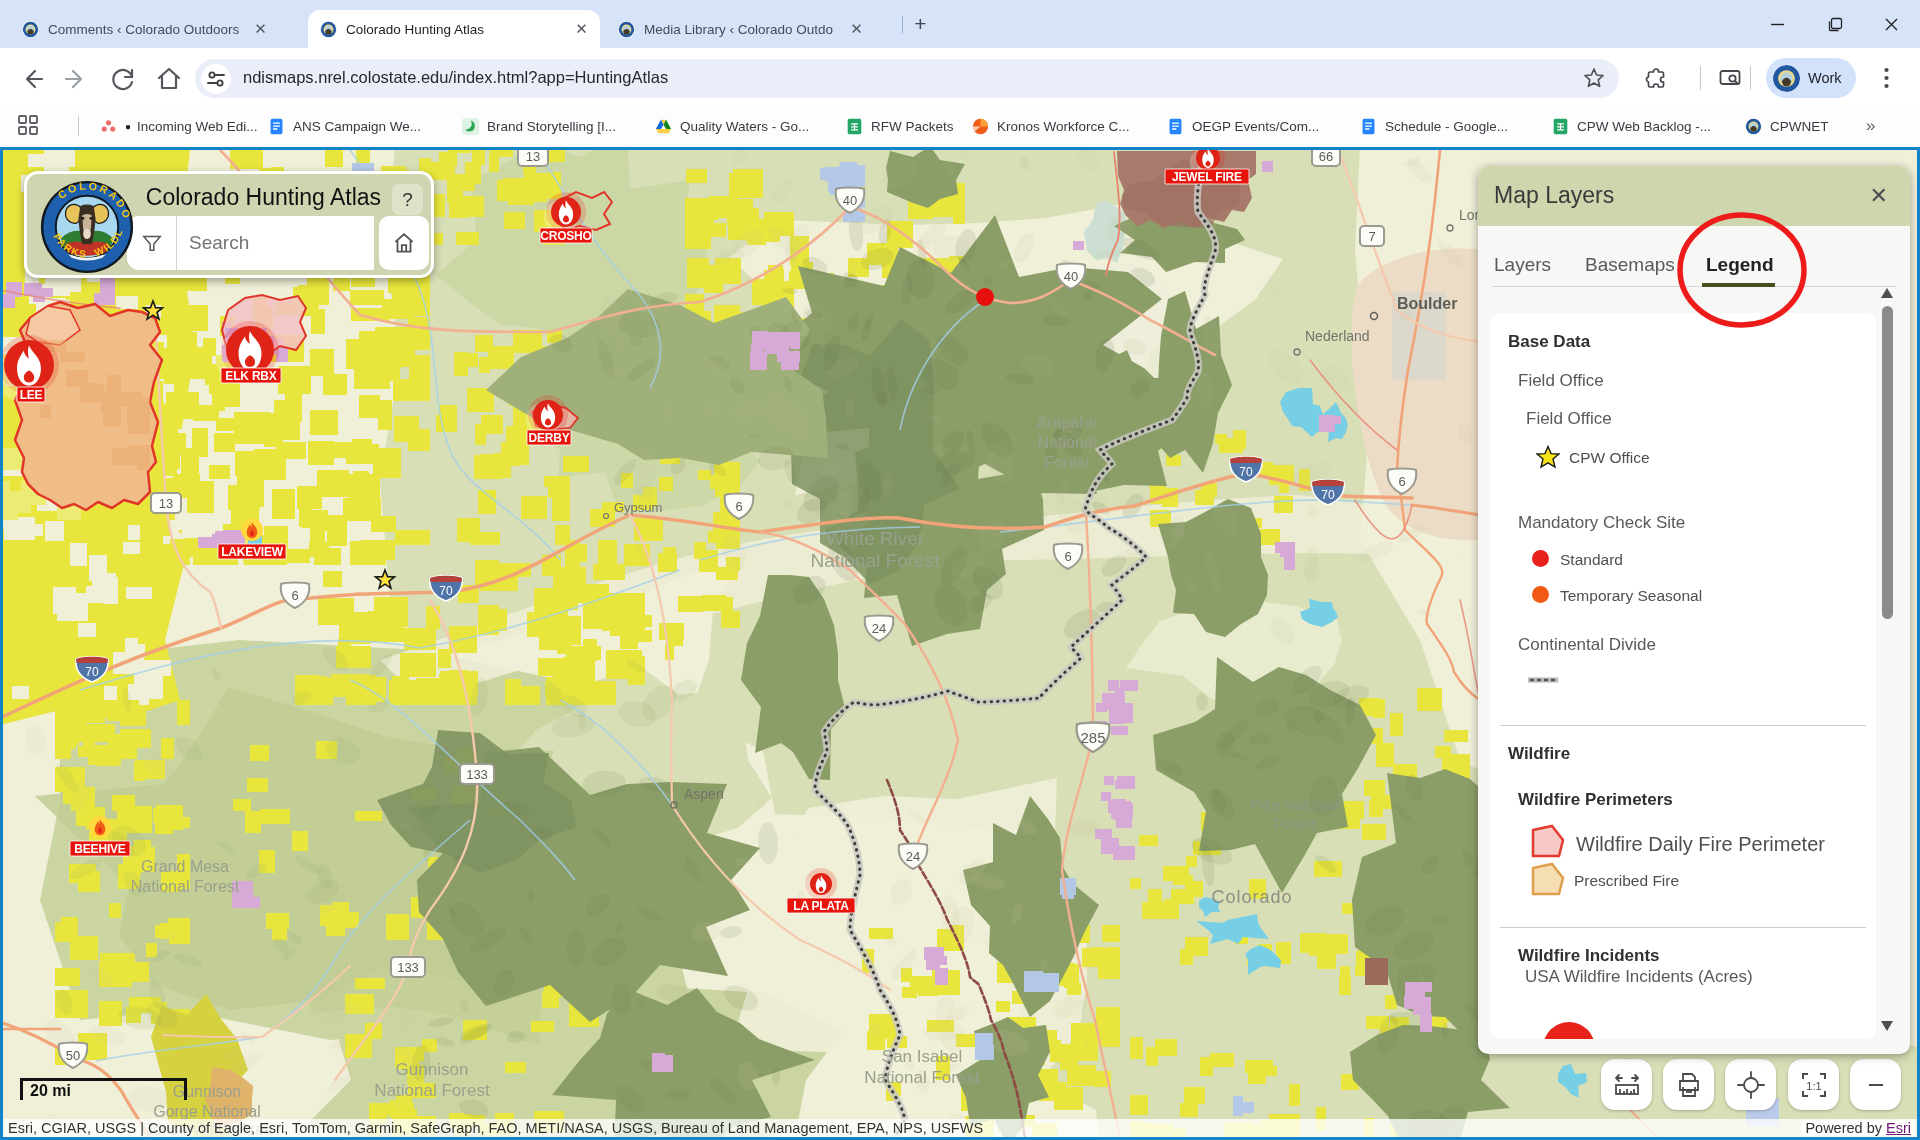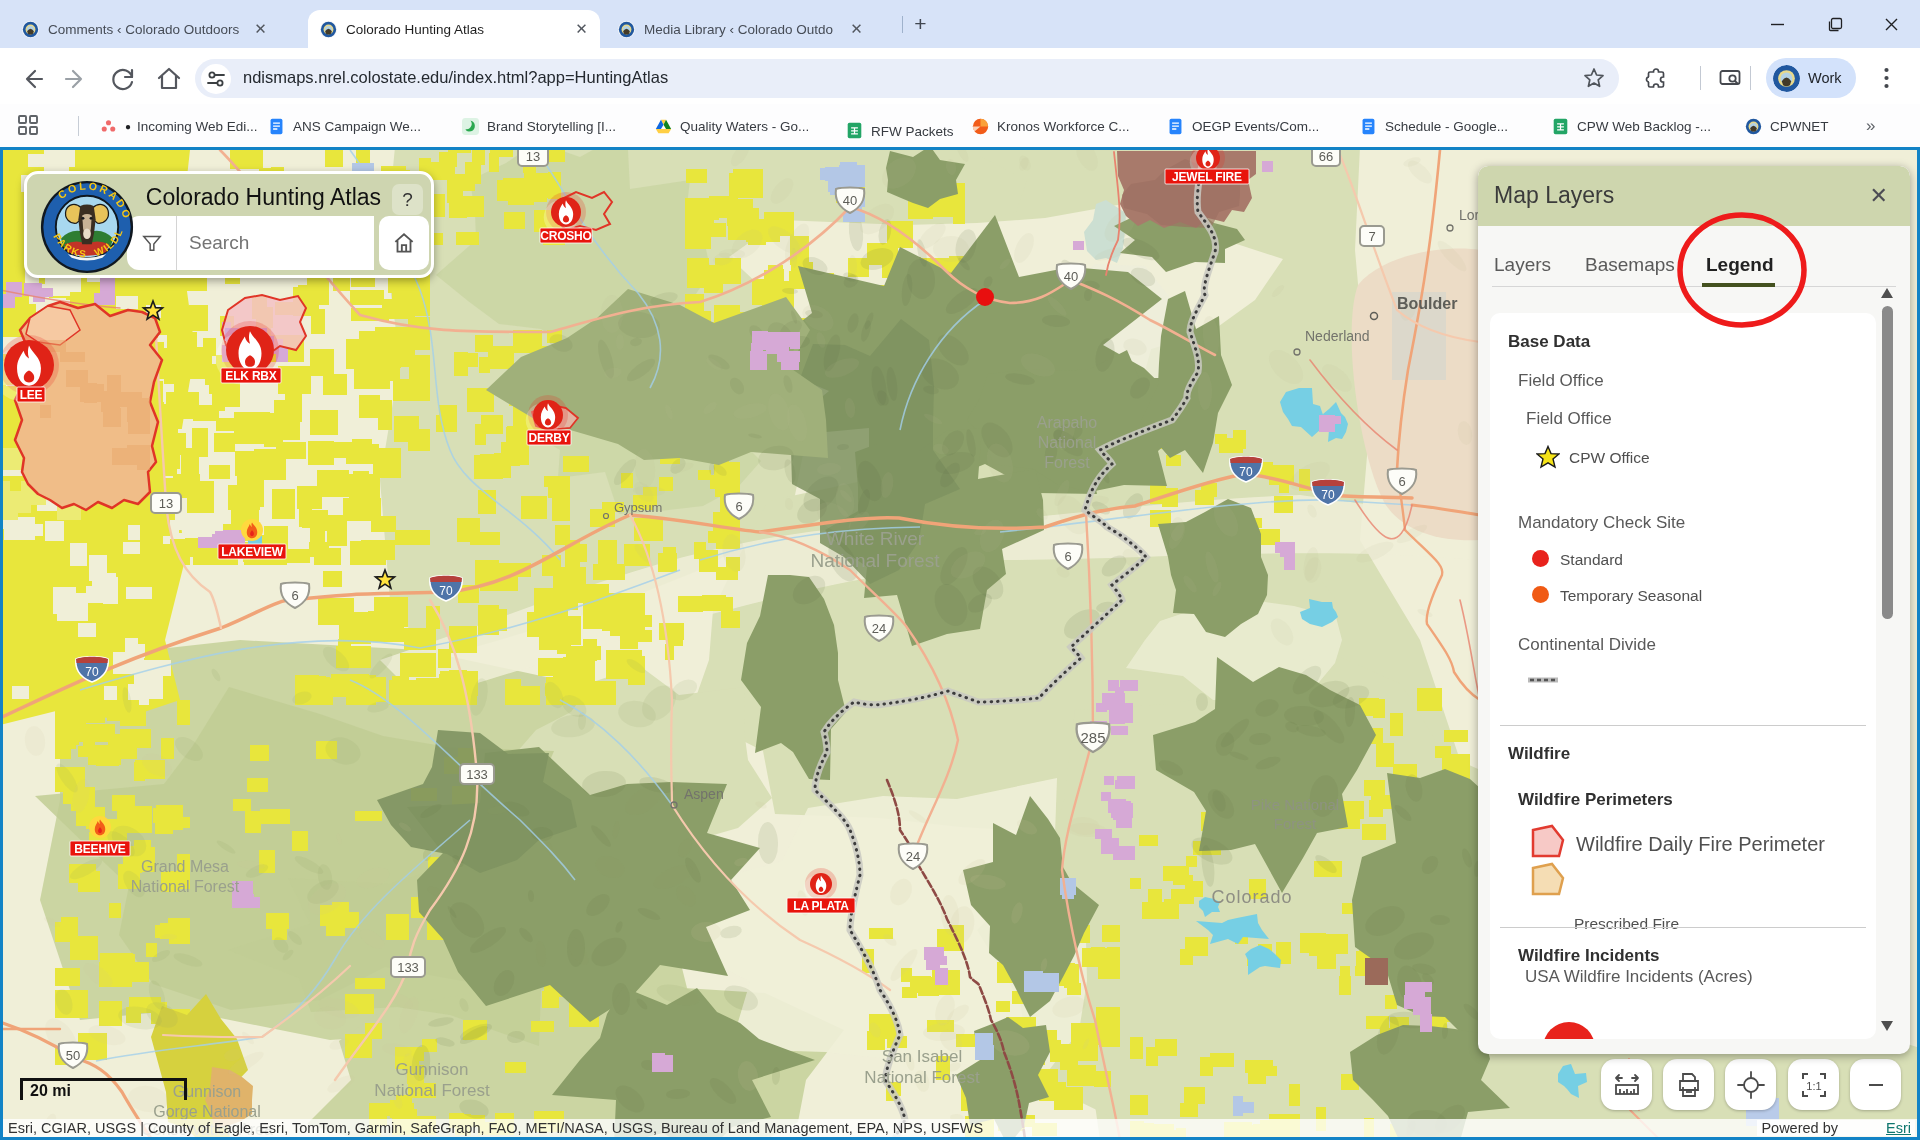--- a/index.html
+++ b/index.html
@@ -28,21 +28,21 @@
 #profile .av { width:27px; height:27px; border-radius:50%; margin-right:8px; }
 .bm { position:absolute; top:113px; height:26px; display:flex; align-items:center; font-size:13.5px; color:#373b41; white-space:nowrap; }
 .bm .ic { width:17px; height:17px; margin-right:8px; flex:none; }
 
 
 #maparea { position:absolute; left:0; top:147px; width:1920px; height:993px; overflow:hidden; }
 #mapborder { position:absolute; left:0; top:147px; width:1920px; height:993px; border:3px solid #1283c6; pointer-events:none; z-index:60; }
 #attrib { position:absolute; left:0; top:1119px; width:1920px; height:18px; background:rgba(255,255,255,0.78); z-index:30; font-size:14.5px; color:#323232; }
 #attrib span { position:absolute; left:8px; top:1px; }
 #poweredby { position:absolute; right:5px; top:1px; background:rgba(255,255,255,0.85); padding:0 4px; }
-#poweredby a { color:#0f766e; text-decoration:underline;margin-left:44px; }
+#poweredby a { color:#701a75; text-decoration:underline; }
 #scalebar { position:absolute; left:20px; top:1078px; width:167px; height:22px; z-index:25; }
 #scalebar .line { position:absolute; left:0; top:0; width:167px; height:22px; border-left:3px solid #111; border-right:3px solid #111; border-top:3px solid #111; }
 #scalebar .txt { position:absolute; left:10px; top:4px; font-size:16px; font-weight:bold; color:#111; }
 
 
 #atlascard { position:absolute; left:24px; top:171px; width:410px; height:107px; background:#ced5b0; border:3px solid #fff; border-radius:14px; box-shadow:0 3px 8px rgba(0,0,0,0.35); z-index:40; }
 #atlastitle { position:absolute; left:99px; top:10px; width:275px; text-align:center; font-size:23px; color:#111; white-space:nowrap; }
 #helpbtn { position:absolute; right:8px; top:10px; width:31px; height:31px; background:#dde2c8; border-radius:7px; font-size:19px; color:#333; text-align:center; line-height:31px; }
 #searchwrap { position:absolute; left:100px; top:42px; width:247px; height:54px; background:#fff; border-radius:12px 0 0 12px; display:flex; }
 #funnel { width:50px; height:54px; flex:none; border-right:1px solid #d4d4d4; display:flex; align-items:center; justify-content:center; color:#555; }
@@ -1902,21 +1902,21 @@
     <div class="lgsep" style="top:412px;"></div>
     <div class="lg b" style="left:18px; top:431px;">Wildfire</div>
     <div class="lg b" style="left:28px; top:477px;">Wildfire Perimeters</div>
     <svg style="position:absolute; left:41px; top:511px;" width="34" height="34" viewBox="0 0 34 34">
           <path d="M2,6 L21,2 L32,16 L28,32 L2,32 Z" fill="#f7c9c6" stroke="#e23b30" stroke-width="2.5"></path>
         </svg>
     <div class="lg" style="left:86px; top:520px; font-size:20px; color:#4f4f4f;">Wildfire Daily Fire Perimeter</div>
     <svg style="position:absolute; left:41px; top:549px;" width="34" height="34" viewBox="0 0 34 34">
           <path d="M2,6 L21,2 L32,16 L28,32 L2,32 Z" fill="#f5ddb4" stroke="#dfa04e" stroke-width="2.5"></path>
         </svg>
-    <div class="lg" style="left:84px; top:559px; font-size:15.5px; color:#4f4f4f;margin-top:43px;">Prescribed Fire</div>
+    <div class="lg" style="left:84px; top:559px; font-size:15.5px; color:#4f4f4f;">Prescribed Fire</div>
     <div class="lgsep" style="top:614px;"></div>
     <div class="lg b" style="left:28px; top:633px;">Wildfire Incidents</div>
     <div class="lg" style="left:35px; top:654px;">USA Wildfire Incidents (Acres)</div>
     <div style="position:absolute; left:48px; top:709px; width:62px; height:17px; overflow:hidden;">
           <div style="width:52px; height:52px; margin-left:5px; border-radius:50%; background:#e8231c;"></div>
         </div>
   </div>
   <div id="pthumb"></div>
   <div class="parrow" style="top:122px; border-left:6px solid transparent; border-right:6px solid transparent; border-bottom:10px solid #4f4f4f;"></div>
   <div class="parrow" style="top:855px; border-left:6px solid transparent; border-right:6px solid transparent; border-top:10px solid #4f4f4f;"></div>
@@ -2075,21 +2075,21 @@
 <div class="bm" style="left:462px;"><svg class="ic" viewBox="0 0 20 20">
         <rect x="0" y="0" width="20" height="20" rx="4" fill="#ddf3e4"></rect>
         <path d="M10,3 Q16,5 15,11 Q14,16 8,16 Q5,16 4,13 Q8,14 10,11 Q13,7 10,3 Z" fill="#2aa84f"></path>
       </svg>Brand Storytelling [I...</div>
 <div class="bm" style="left:655px;"><svg class="ic" viewBox="0 0 20 20">
         <path d="M7,2 L13,2 L10,8 Z" fill="#ffcf44"></path>
         <path d="M13,2 L19,13 L13,13 Z M13,2 L10,8 L13,13 Z" fill="#11831f"></path>
         <path d="M7,2 L1,13 L7,13 Z M7,2 L10,8 L7,13 Z" fill="#0f68e0"></path>
         <path d="M1,13 L19,13 L16,18 L4,18 Z" fill="#ffcf44"></path>
       </svg>Quality Waters - Go...</div>
-<div class="bm" style="left:846px;align-items:flex-end;"><svg class="ic" viewBox="0 0 20 20">
+<div class="bm" style="left:846px;"><svg class="ic" viewBox="0 0 20 20">
         <rect x="2" y="1" width="16" height="18" rx="2" fill="#23a566"></rect>
         <path d="M6,7 L14,7 M6,10.5 L14,10.5 M6,14 L14,14 M10,7 L10,14" stroke="#fff" stroke-width="1.4"></path>
       </svg>RFW Packets</div>
 <div class="bm" style="left:972px;"><svg class="ic" viewBox="0 0 20 20">
         <circle cx="10" cy="10" r="9" fill="#f25c19"></circle>
         <path d="M10,10 L10,1 A9,9 0 0,1 19,10 Z" fill="#f9a13a"></path>
         <path d="M10,10 L3,16 A9,9 0 0,1 1,10 Z" fill="#fbd0b4"></path>
       </svg>Kronos Workforce C...</div>
 <div class="bm" style="left:1167px;"><svg class="ic" viewBox="0 0 20 20">
         <rect x="3" y="1" width="14" height="18" rx="2" fill="#2684fc"></rect>

